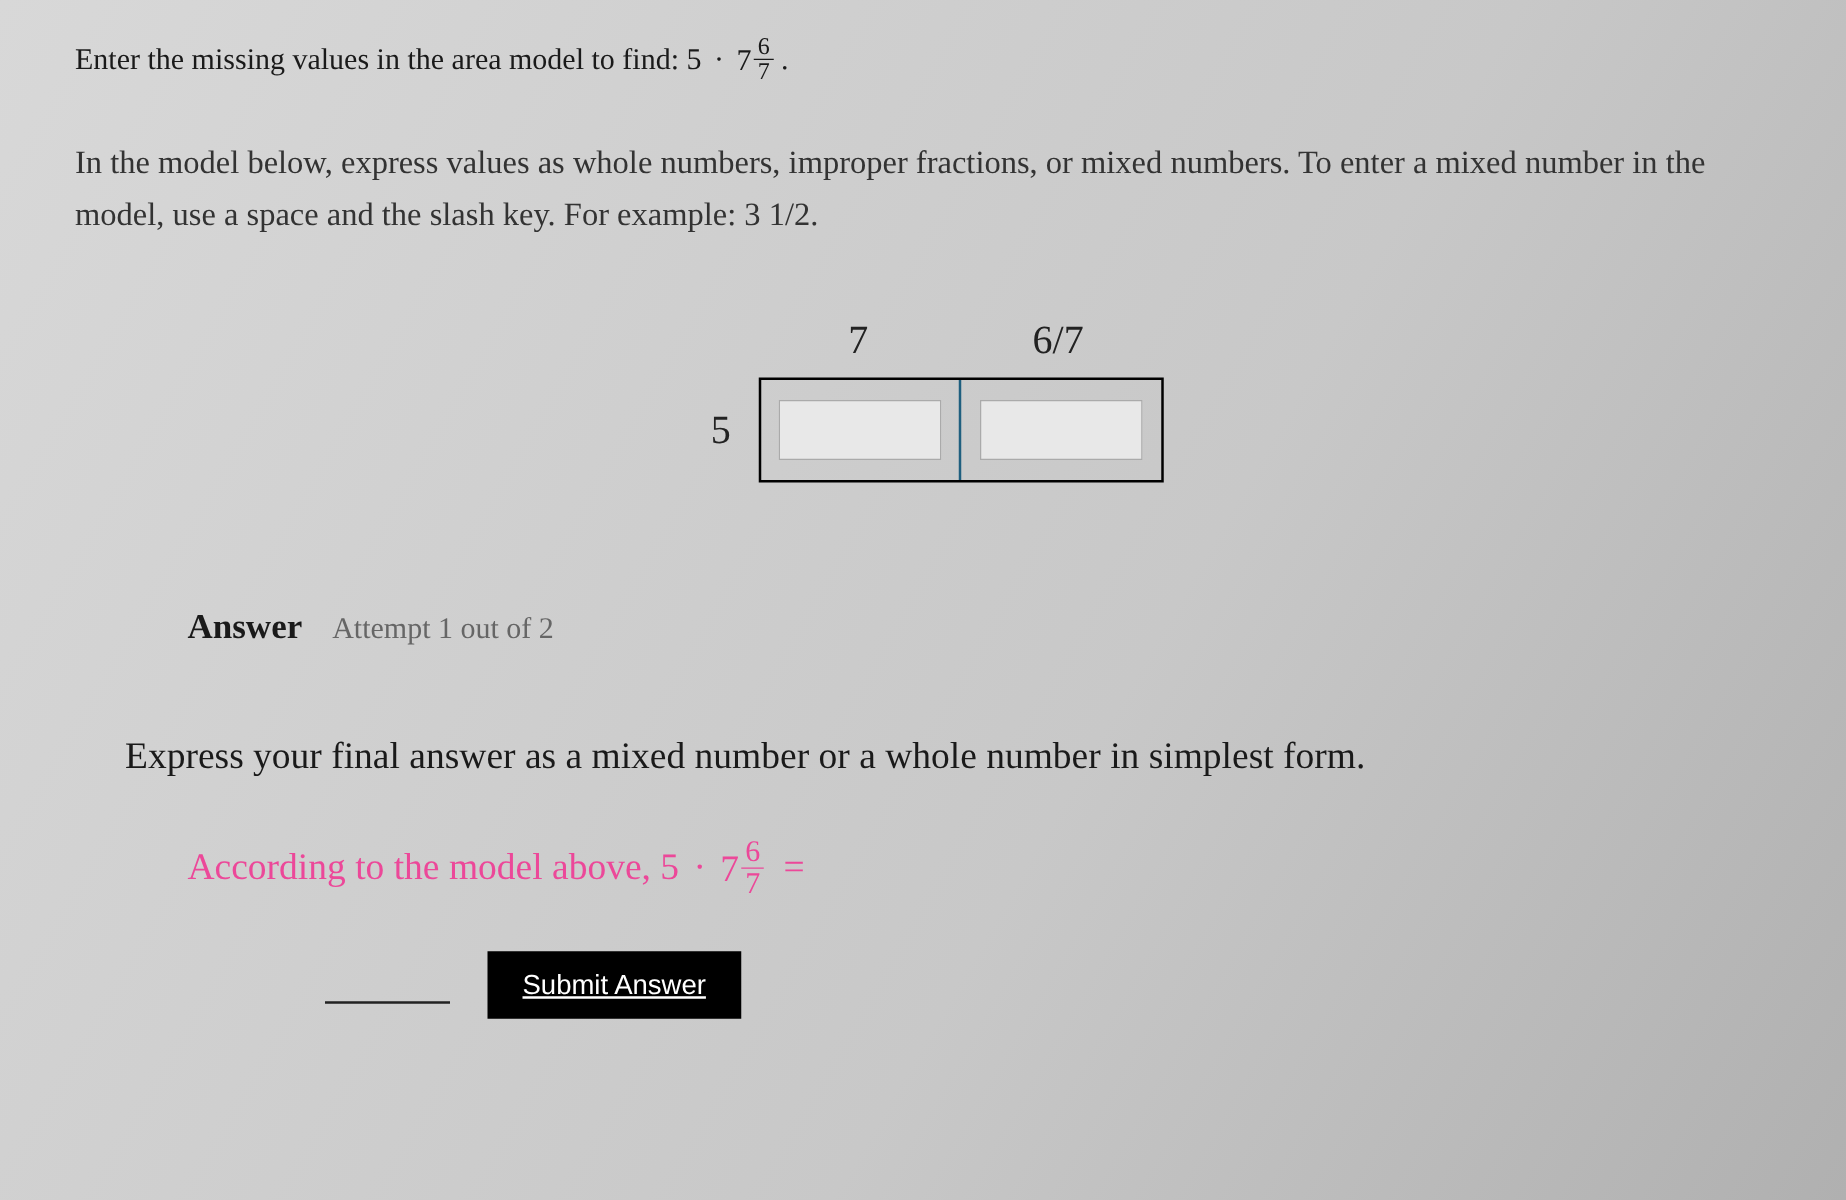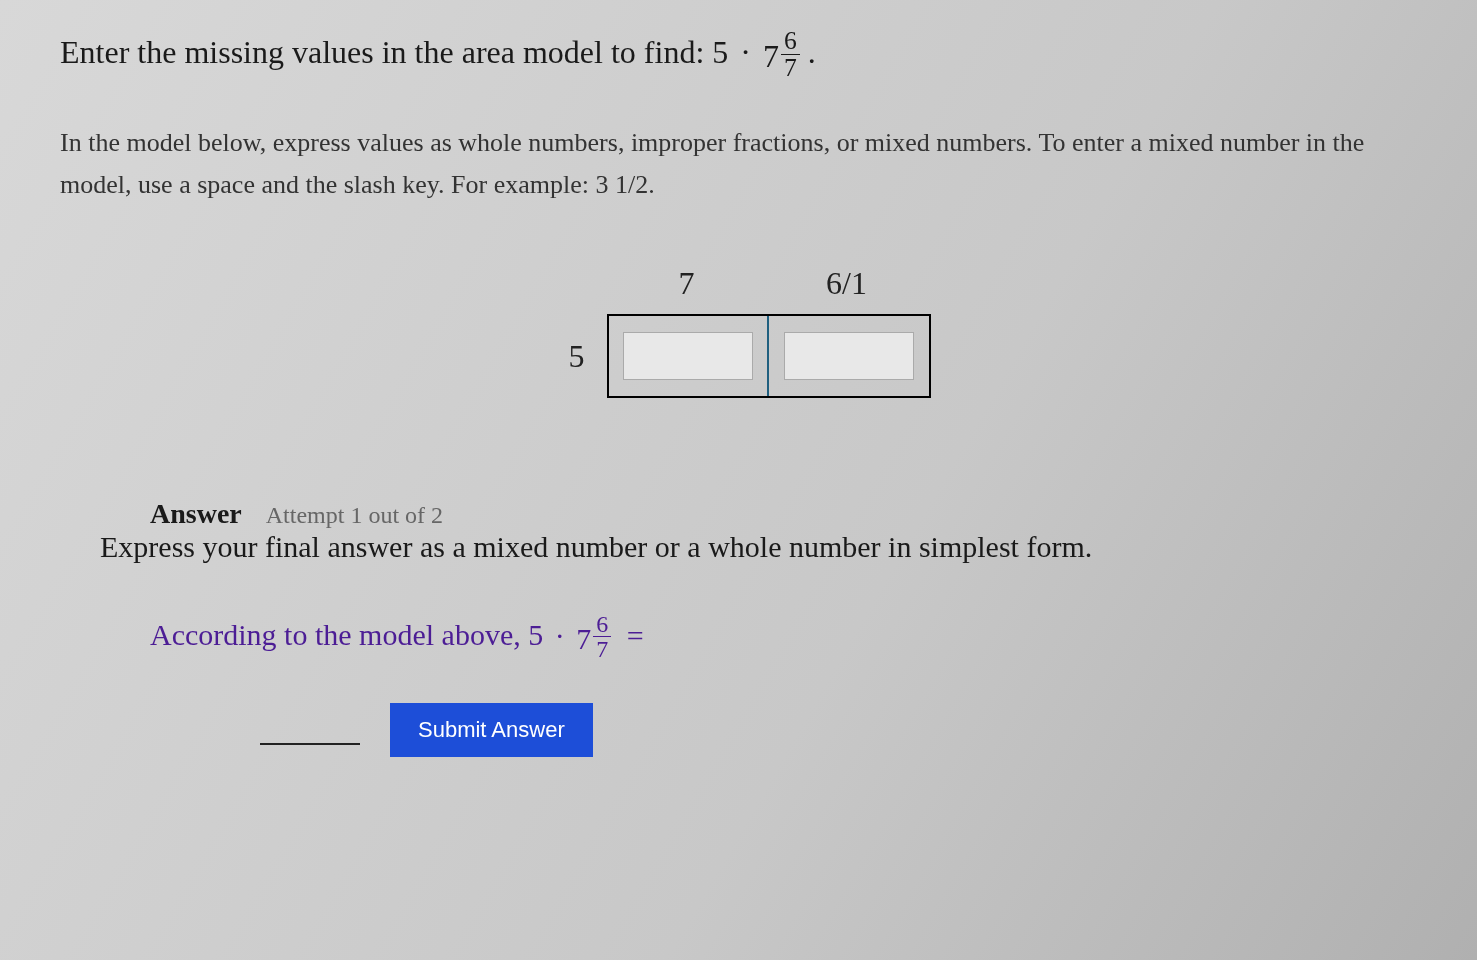--- a/index.html
+++ b/index.html
@@ -6,21 +6,21 @@
     body {
       font-family: Georgia, 'Times New Roman', serif;
       background: linear-gradient(120deg, #d8d8d8 0%, #c8c8c8 60%, #b0b0b0 100%);
       width: 1477px;
       height: 960px;
       padding: 30px 60px;
       overflow: hidden;
       color: #222;
     }
     .question-title {
-      font-size: 32px;
+      font-size: 24px;
       margin-bottom: 40px;
       color: #1a1a1a;
     }
     .instructions {
       font-size: 26px;
       line-height: 1.6;
       margin-bottom: 60px;
       color: #333;
     }
     .area-model-wrap {
@@ -64,20 +64,21 @@
     }
     .cell.left { border-right: 2px solid #1f5f7f; }
     .input-box {
       width: 130px;
       height: 48px;
       border: 1px solid #aaa;
       background: #e8e8e8;
     }
     .answer-section {
       margin-left: 90px;
+      margin-bottom: 70px;
     }
     .answer-label {
       font-size: 28px;
       font-weight: bold;
       color: #1a1a1a;
     }
     .attempt-text {
       font-size: 24px;
       color: #666;
       margin-left: 20px;
@@ -85,44 +86,45 @@
     .final-instructions {
       font-size: 30px;
       margin-left: 40px;
       margin-bottom: 50px;
       color: #1a1a1a;
     }
     .equation-row {
       font-size: 30px;
       margin-left: 90px;
       margin-bottom: 40px;
-      color: #4c1d95;
+      color: #ec4899;
     }
     .submit-row {
       margin-left: 200px;
       display: flex;
       align-items: center;
       gap: 30px;
     }
     .answer-input {
       width: 100px;
       border: none;
       border-bottom: 2px solid #222;
       background: transparent;
       height: 30px;
       font-size: 22px;
     }
     .submit-btn {
-      background: #1d4ed8;
+      background: #000000;
       color: #fff;
       border: none;
       padding: 14px 28px;
       font-size: 22px;
       font-family: Arial, sans-serif;
       cursor: pointer;
+      text-decoration: underline;
     }
     .frac {
       display: inline-flex;
       flex-direction: column;
       vertical-align: middle;
       text-align: center;
       font-size: 0.8em;
       line-height: 1;
       position: relative;
       top: -2px;
@@ -148,21 +150,21 @@
   </span>
   <span>.</span>
 </div>
 
 <div class="instructions">In the model below, express values as whole numbers, improper fractions, or mixed numbers. To enter a mixed number in the model, use a space and the slash key. For example: 3 1/2.</div>
 
 <div class="area-model-wrap">
   <div class="area-model">
     <div class="model-headers">
       <div class="header-cell header-left">7</div>
-      <div class="header-cell header-right">6/1</div>
+      <div class="header-cell header-right">6/7</div>
     </div>
     <div class="model-row">
       <div class="row-label">5</div>
       <div class="model-cells">
         <div class="cell left">
           <input class="input-box" type="text" style="">
         </div>
         <div class="cell right">
           <input class="input-box" type="text" style="">
         </div>

